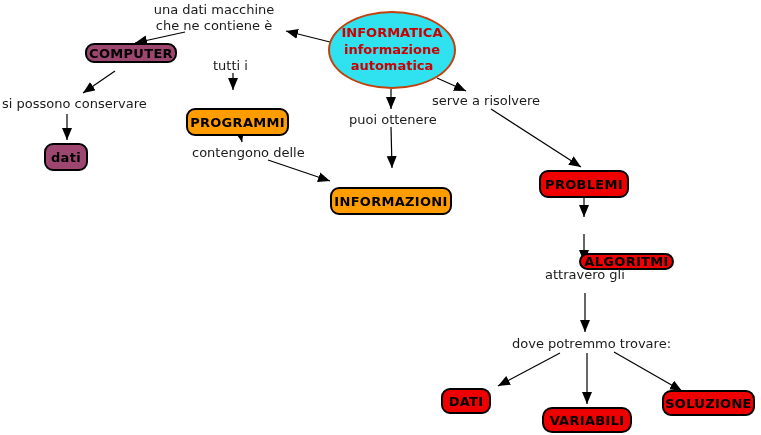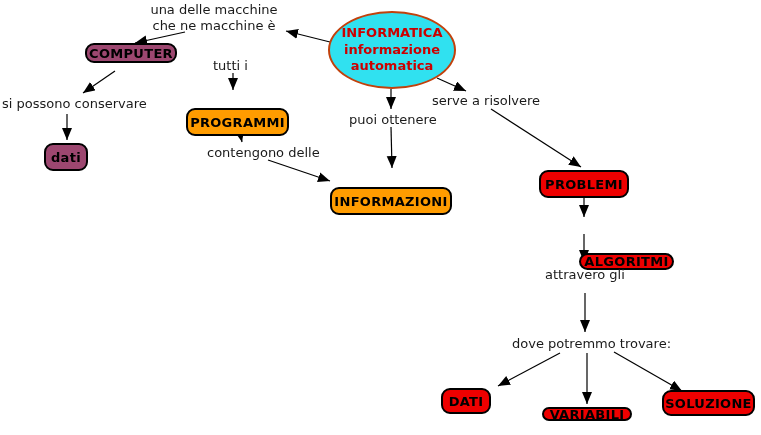--- a/index.html
+++ b/index.html
@@ -110,34 +110,34 @@
   <div class="node orange" style="left:186px; top:92px; width:103px; height:28px;">PROGRAMMI</div>
 
   <div class="node orange" style="left:330px; top:171px; width:122px; height:28px;">INFORMAZIONI</div>
 
   <div class="node red" style="left:539px; top:170px; width:90px; height:28px;">PROBLEMI</div>
 
   <div class="node red" style="left:537px; top:253px; width:95px; height:17px;margin-left:42px;">ALGORITMI</div>
 
   <div class="node red" style="left:441px; top:388px; width:50px; height:26px;">DATI</div>
 
-  <div class="node red" style="left:542px; top:407px; width:90px; height:14px;">VARIABILI</div>
+  <div class="node red" style="left:542px; top:407px; width:90px; height:26px;border-radius:10px;">VARIABILI</div>
 
   <div class="node red" style="left:662px; top:390px; width:93px; height:26px;text-align:right;">SOLUZIONE</div>
 
   <div class="phrase centered" style="left:146px; top:2px; width:136px;">
-    <div>una delle macchine</div>
-    <div>che ne macchine è</div>
+    <div>una dati macchine</div>
+    <div>che ne contiene è</div>
   </div>
 
   <div class="phrase" style="left:2px; top:96px;">si possono conservare</div>
 
   <div class="phrase" style="left:213px; top:58px;">tutti i</div>
 
-  <div class="phrase" style="left:207px; top:145px;">contengono delle</div>
+  <div class="phrase" style="left:192px; top:145px;">contengono delle</div>
 
   <div class="phrase" style="left:349px; top:112px;">puoi ottenere</div>
 
   <div class="phrase" style="left:432px; top:93px;">serve a risolvere</div>
 
   <div class="phrase" style="left:545px; top:219px;margin-top:48px;">attravero gli</div>
 
   <div class="phrase" style="left:512px; top:336px;">dove potremmo trovare:</div>
 
 </div>

